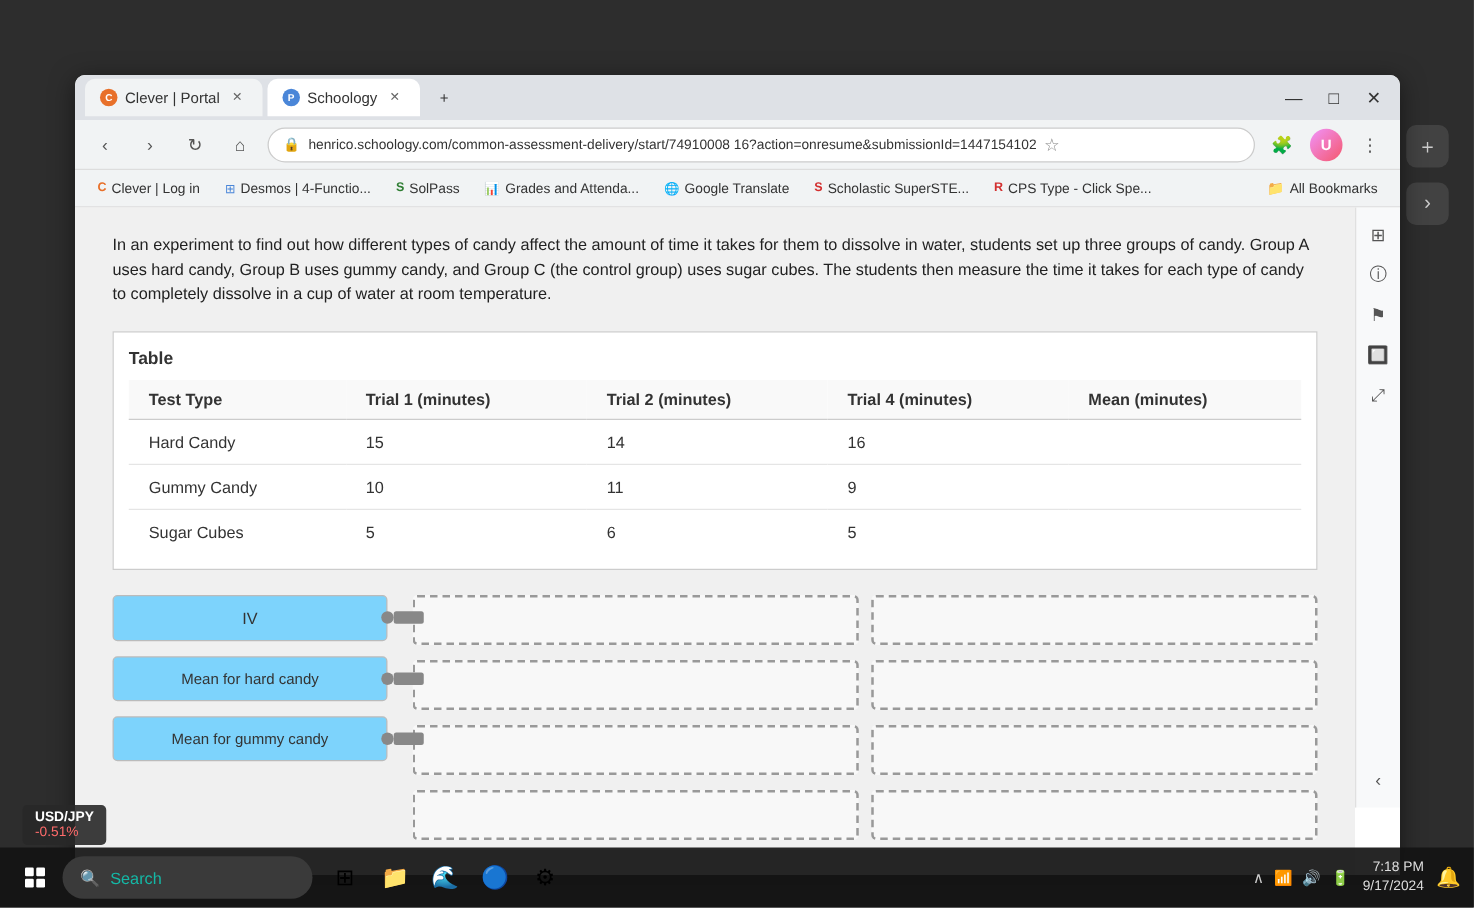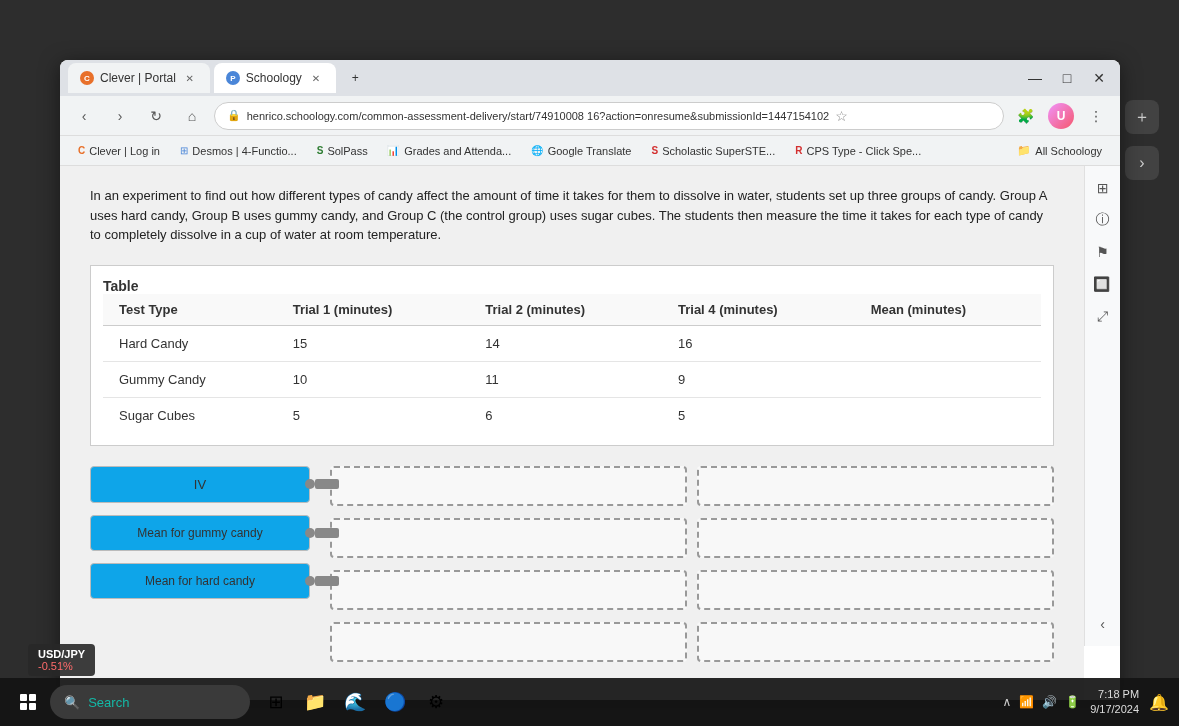--- a/index.html
+++ b/index.html
@@ -218,20 +218,21 @@
       background: #fff;
       border: 1px solid #ccc;
       margin-bottom: 20px;
       padding: 12px;
     }
 
     .table-title {
       font-size: 14px;
       font-weight: bold;
       color: #333;
+      margin-bottom: 10px;
     }
 
     table.data-table {
       width: 100%;
       border-collapse: collapse;
       font-size: 13px;
     }
 
     table.data-table th {
       padding: 8px 16px;
@@ -260,21 +261,21 @@
     }
 
     .drag-items-col {
       display: flex;
       flex-direction: column;
       gap: 12px;
       flex: 0 0 auto;
     }
 
     .drag-item {
-      background: #0ea5e9;
+      background: #7dd3fc;
       border: 1px solid #bbb;
       border-radius: 4px;
       padding: 10px 20px;
       font-size: 13px;
       color: #333;
       min-width: 200px;
       text-align: center;
       cursor: grab;
       position: relative;
     }
@@ -401,21 +402,21 @@
       align-items: center;
       gap: 8px;
       font-size: 12px;
       color: #ccc;
     }
 
     
     .stock-ticker {
       position: absolute;
       bottom: 50px;
-      left: 28px;
+      left: 18px;
       background: rgba(40,40,40,0.9);
       border-radius: 4px;
       padding: 4px 10px;
       color: #fff;
       font-size: 11px;
     }
 
     .stock-name { font-weight: bold; color: #fff; }
     .stock-change { color: #ff6b6b; }
 
@@ -530,21 +531,21 @@
     <div class="bookmark-item">
       <span style="color:#d32f2f;font-weight:bold;font-size:10px;">S</span>
       <span>Scholastic SuperSTE...</span>
     </div>
     <div class="bookmark-item">
       <span style="color:#d32f2f;font-weight:bold;font-size:10px;">R</span>
       <span>CPS Type - Click Spe...</span>
     </div>
     <div style="margin-left:auto;" class="bookmark-item">
       <span>📁</span>
-      <span>All Schoology</span>
+      <span>All Bookmarks</span>
     </div>
   </div>
 
   <div class="side-panel">
     <div class="side-icon">⊞</div>
     <div class="side-icon">ⓘ</div>
     <div class="side-icon">⚑</div>
     <div class="side-icon">🔲</div>
     <div class="side-icon">⤢</div>
     <div style="margin-top:auto;" class="side-icon">‹</div>
@@ -592,24 +593,24 @@
       </table>
     </div>
 
     <div class="drag-section">
 
       <div class="drag-items-col">
         <div class="drag-item">
           <span>IV</span>
         </div>
         <div class="drag-item" style="min-width:220px;font-size:12px;">
-          <span>Mean for gummy candy</span>
+          <span>Mean for hard candy</span>
         </div>
         <div class="drag-item" style="min-width:220px;font-size:12px;">
-          <span>Mean for hard candy</span>
+          <span>Mean for gummy candy</span>
         </div>
       </div>
 
       <div class="drop-zones-col">
         <div class="drop-zone-row">
           <div class="drop-zone"></div>
           <div class="drop-zone"></div>
         </div>
         <div class="drop-zone-row">
           <div class="drop-zone"></div>

